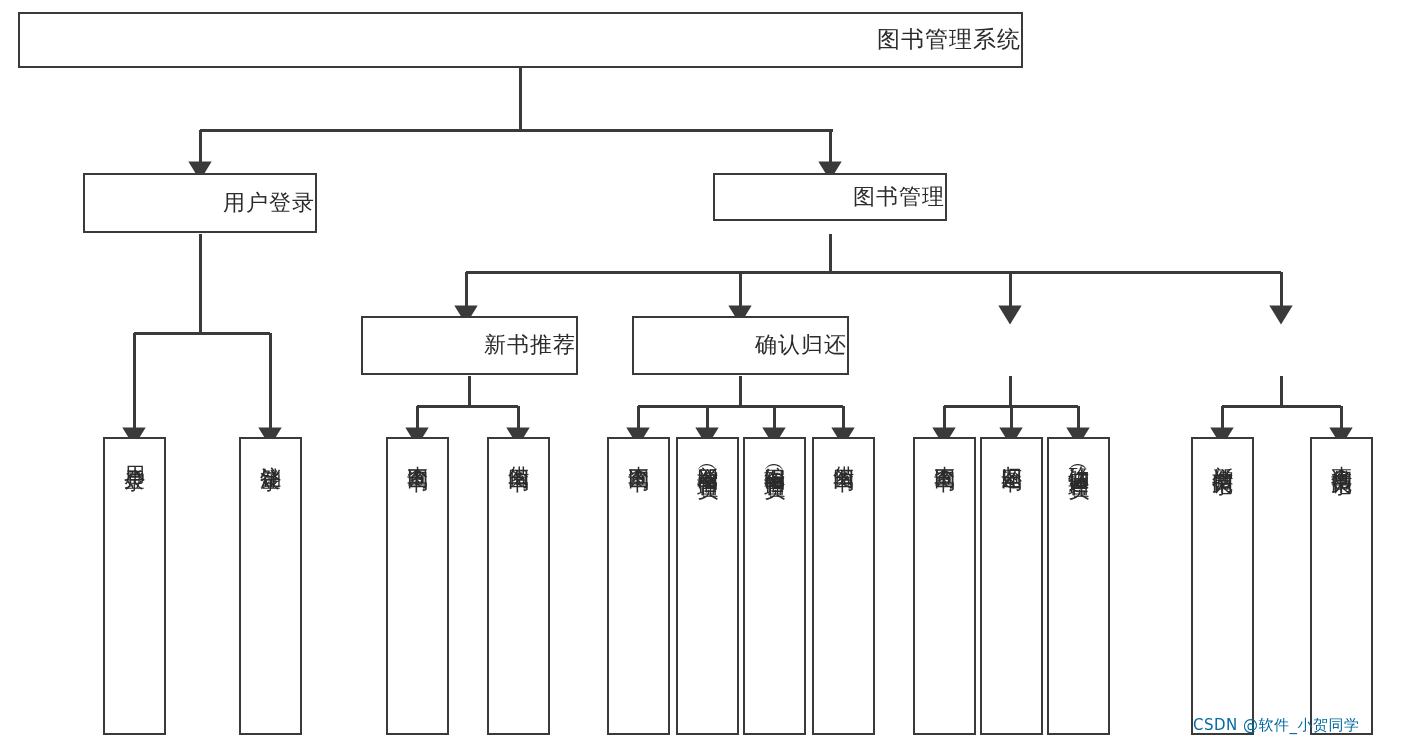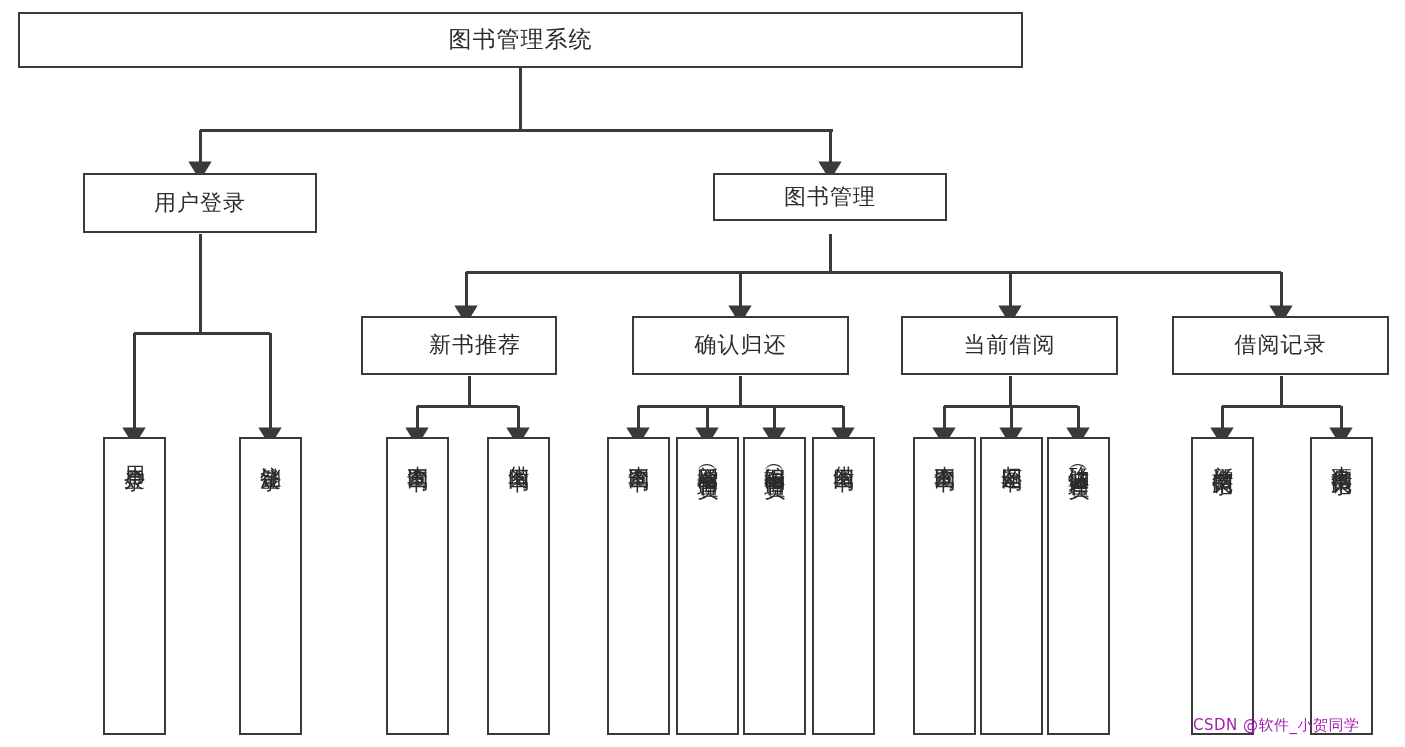--- a/index.html
+++ b/index.html
@@ -27,21 +27,21 @@
     height: 747px;
     pointer-events: none;
   }
   .node {
     position: absolute;
     box-sizing: border-box;
     background: #ffffff;
     border: 2.5px solid #3a3a3a;
     display: flex;
     align-items: center;
-    justify-content: center;
+    justify-content: flex-end;
     color: #2b2b2b;
   }
   .node.horiz {
     font-size: 22px;
     letter-spacing: 1px;
     line-height: 1.2;
   }
   .node.root {
     font-size: 23px;
   }
@@ -55,21 +55,21 @@
     text-orientation: upright;
     font-size: 21px;
     line-height: 1.35;
     letter-spacing: 2px;
     white-space: nowrap;
     color: #2b2b2b;
   }
   .watermark {
     position: absolute;
     font-size: 15px;
-    color: #a21caf;
+    color: #0369a1;
     letter-spacing: 0.5px;
     white-space: nowrap;
     user-select: none;
   }
 </style>
 </head>
 <body>
 
 <div id="canvas">
 
@@ -127,31 +127,25 @@
     <span>图书管理系统</span>
   </div>
 
   <div class="node horiz" style="left:83px; top:173px; width:234px; height:60px;">
     <span>用户登录</span>
   </div>
   <div class="node horiz" style="left:713px; top:173px; width:234px; height:48px;">
     <span>图书管理</span>
   </div>
 
-  <div class="node horiz" style="left:361px; top:316px; width:196px; height:59px;padding-left:32px;">
+  <div class="node horiz" style="left:361px; top:316px; width:217px; height:59px;padding-left:32px;">
     <span>新书推荐</span>
   </div>
   <div class="node horiz" style="left:632px; top:316px; width:217px; height:59px;">
     <span>确认归还</span>
-  </div>
-  <div class="node horiz" style="left:901px; top:316px; width:217px; height:59px;">
-    <span>当前借阅</span>
-  </div>
-  <div class="node horiz" style="left:1172px; top:316px; width:217px; height:59px;">
-    <span>借阅记录</span>
   </div>
 
   <div class="node leaf" style="left:103px; top:437px; width:63px; height:298px;">
     <span class="vtext">用户登录</span>
   </div>
   <div class="node leaf" style="left:239px; top:437px; width:63px; height:298px;">
     <span class="vtext">注销登录</span>
   </div>
 
   <div class="node leaf" style="left:386px; top:437px; width:63px; height:298px;">

